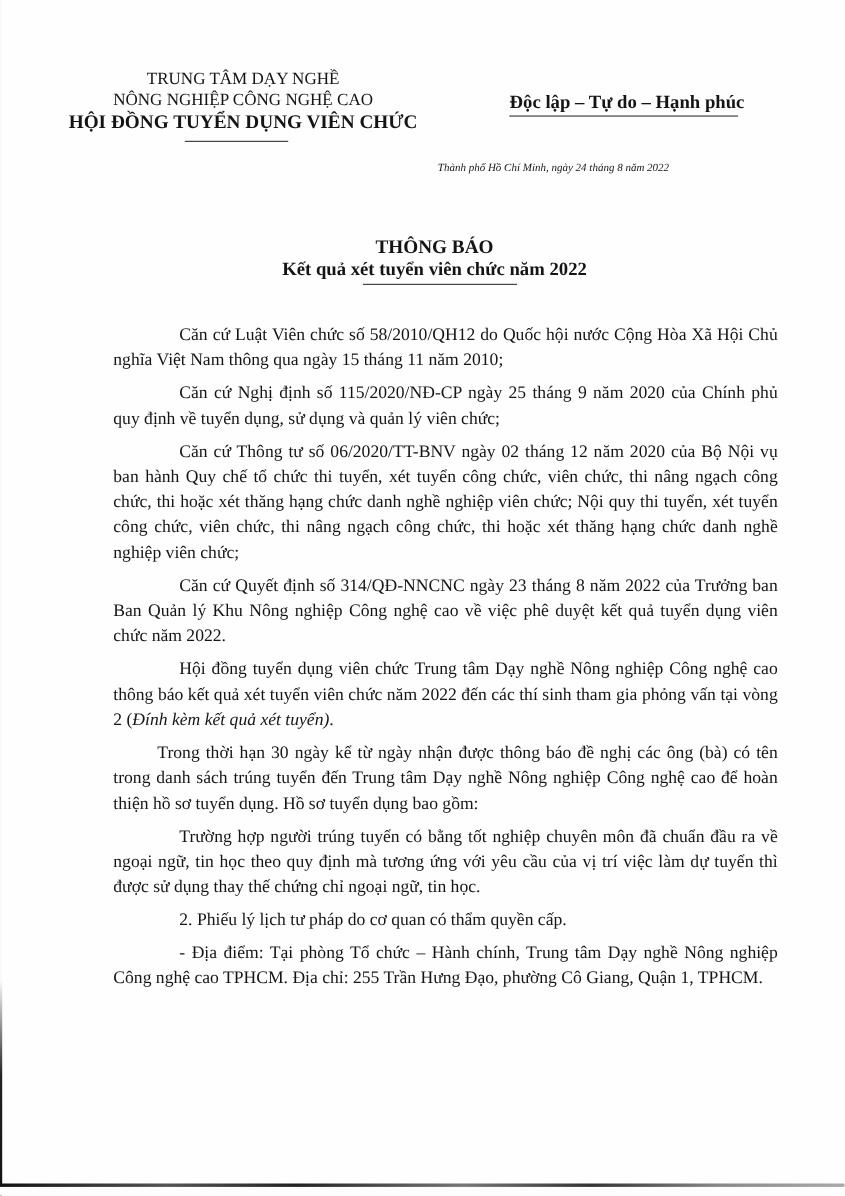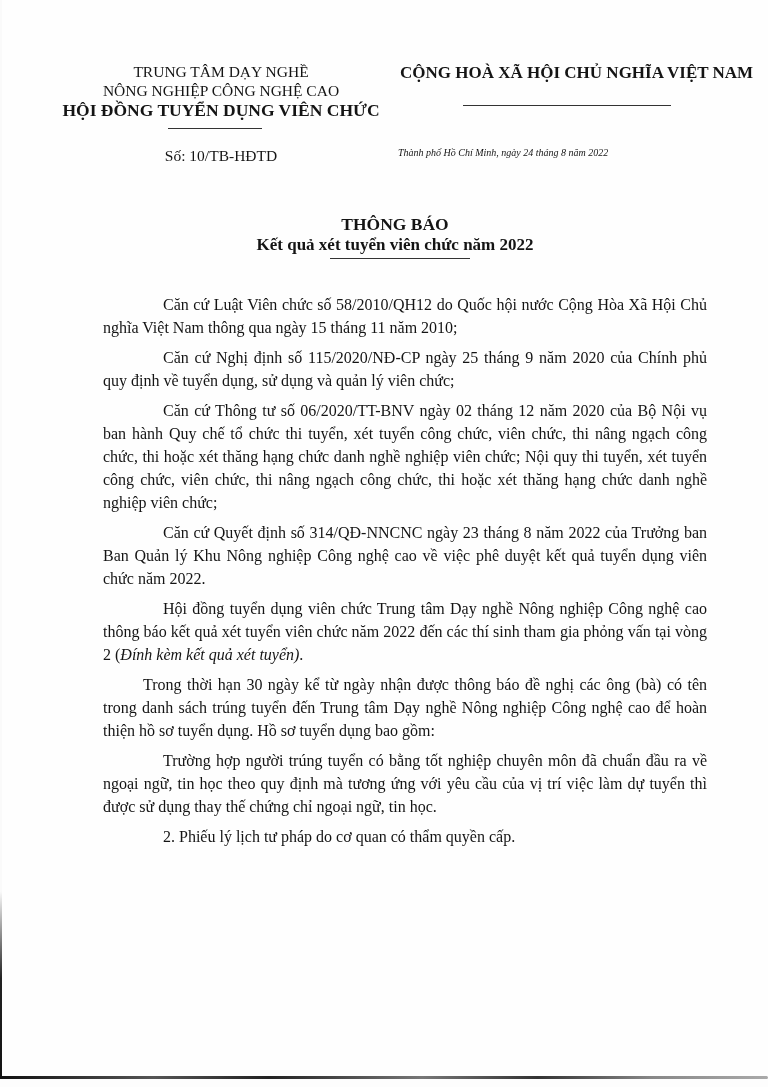--- a/index.html
+++ b/index.html
@@ -40,37 +40,37 @@
 </style>
 </head>
 <body>
 
 <div class="page">
 
   <div class="abs center hdr-l1" style="left:66px; width:310px; top:63px;">TRUNG TÂM DẠY NGHỀ</div>
   <div class="abs center hdr-l2" style="left:66px; width:310px; top:82px;">NÔNG NGHIỆP CÔNG NGHỆ CAO</div>
   <div class="abs center hdr-l3" style="left:56px; width:330px; top:100px;">HỘI ĐỒNG TUYỂN DỤNG VIÊN CHỨC</div>
   <div class="rule" style="left:168px; width:94px; top:128px;"></div>
-  <div class="abs center sono" style="left:66px; width:310px; top:147px;">Số: 10/TB-HĐTD</div>
 
-  <div class="abs center hdr-r1" style="left:400px; width:340px; top:63px;">CỘNG HOÀ XÃ HỘI CHỦ NGHĨA VIỆT NAM</div>
+  <div class="abs center hdr-r2" style="left:400px; width:340px; top:83px;">Độc lập – Tự do – Hạnh phúc</div>
   <div class="rule" style="left:463px; width:208px; top:105px;"></div>
   <div class="abs dateline" style="left:398px; top:147px;">Thành phố Hồ Chí Minh, ngày 24  tháng 8 năm 2022</div>
 
   <div class="abs center title1" style="left:0; width:790px; top:214px;">THÔNG BÁO</div>
   <div class="abs center title2" style="left:0; width:790px; top:235px;">Kết quả xét tuyển viên chức năm 2022</div>
   <div class="rule" style="left:330px; width:140px; top:258px;"></div>
 
   <div class="body">
     <p class="para indent">Căn cứ Luật Viên chức số 58/2010/QH12 do Quốc hội nước Cộng Hòa Xã Hội Chủ nghĩa Việt Nam thông qua ngày 15 tháng 11 năm 2010;</p>
     <p class="para indent">Căn cứ Nghị định số 115/2020/NĐ-CP ngày 25 tháng 9 năm 2020 của Chính phủ quy định về tuyển dụng, sử dụng và quản lý viên chức;</p>
     <p class="para indent">Căn cứ Thông tư số 06/2020/TT-BNV ngày 02 tháng 12 năm 2020 của Bộ Nội vụ ban hành Quy chế tổ chức thi tuyển, xét tuyển công chức, viên chức, thi nâng ngạch công chức, thi hoặc xét thăng hạng chức danh nghề nghiệp viên chức; Nội quy thi tuyển, xét tuyển công chức, viên chức, thi nâng ngạch công chức, thi hoặc xét thăng hạng chức danh nghề nghiệp viên chức;</p>
     <p class="para indent">Căn cứ Quyết định số 314/QĐ-NNCNC ngày 23 tháng 8 năm 2022 của Trưởng ban Ban Quản lý Khu Nông nghiệp Công nghệ cao về việc phê duyệt kết quả tuyển dụng viên chức năm 2022.</p>
     <p class="para indent"><span>Hội đồng tuyển dụng viên chức Trung tâm Dạy nghề Nông nghiệp Công nghệ cao thông báo kết quả xét tuyển viên chức năm 2022 đến các thí sinh tham gia phỏng vấn tại vòng 2 (</span><em>Đính kèm kết quả xét tuyển)</em><span>.</span></p>
     <p class="para indent" style="text-indent:40px;">Trong thời hạn 30 ngày kể từ ngày nhận được thông báo đề nghị các ông (bà) có tên trong danh sách trúng tuyển đến Trung tâm Dạy nghề Nông nghiệp Công nghệ cao để hoàn thiện hồ sơ tuyển dụng. Hồ sơ tuyển dụng bao gồm:</p>
     <p class="para indent">Trường hợp người trúng tuyển có bằng tốt nghiệp chuyên môn đã chuẩn đầu ra về ngoại ngữ, tin học theo quy định mà tương ứng với yêu cầu của vị trí việc làm dự tuyển thì được sử dụng thay thế chứng chỉ ngoại ngữ, tin học.</p>
     <p class="para indent">2. Phiếu lý lịch tư pháp do cơ quan có thẩm quyền cấp.</p>
+    <p class="para indent">- Địa điểm: Tại phòng Tổ chức – Hành chính, Trung tâm Dạy nghề Nông nghiệp Công nghệ cao TPHCM. Địa chỉ: 255 Trần Hưng Đạo, phường Cô Giang, Quận 1, TPHCM.</p>
   </div>
 
   <div class="scan-edge-left"></div>
   <div class="scan-edge-bottom"></div>
   <div class="scan-below"></div>
 </div>
 
 </body></html>

